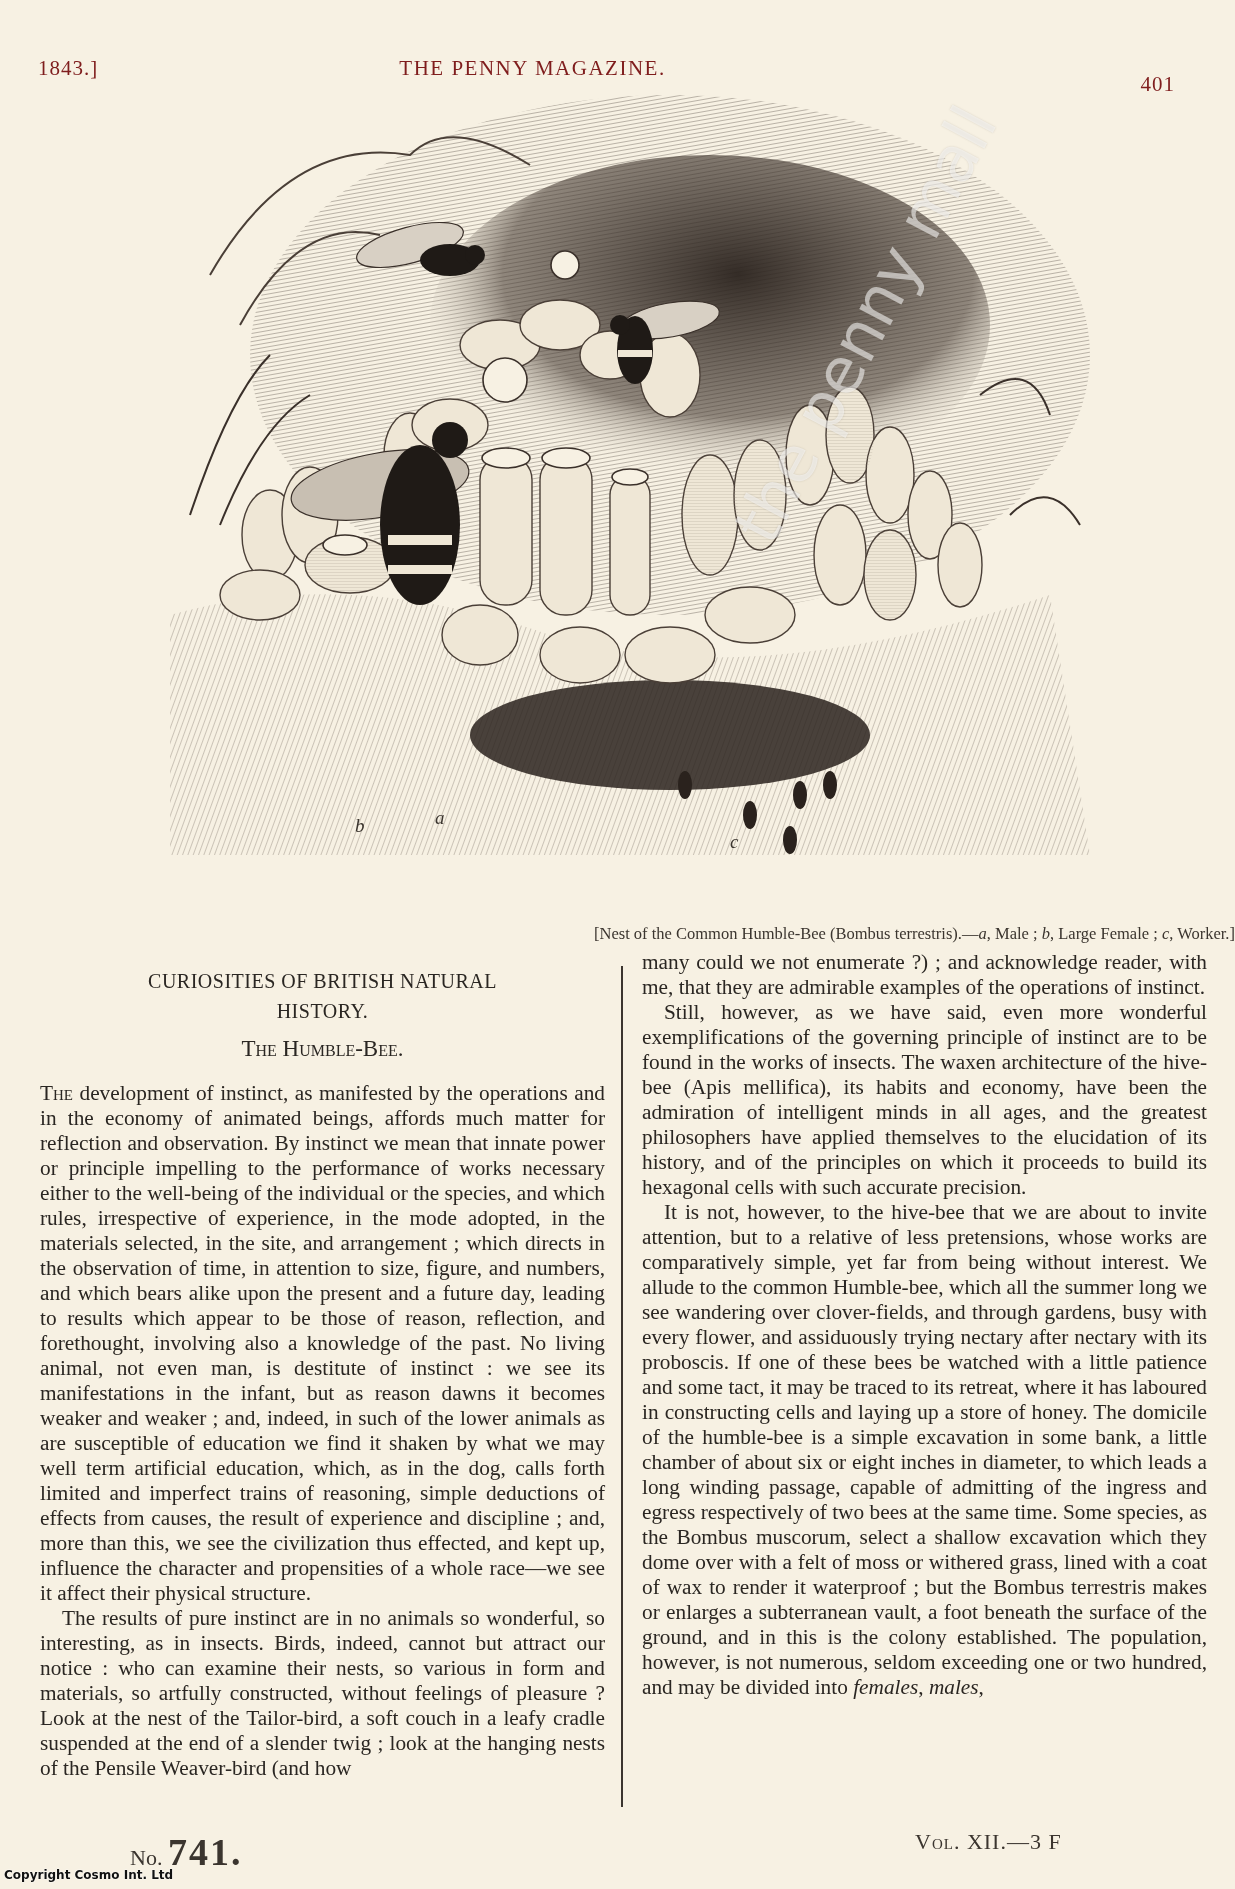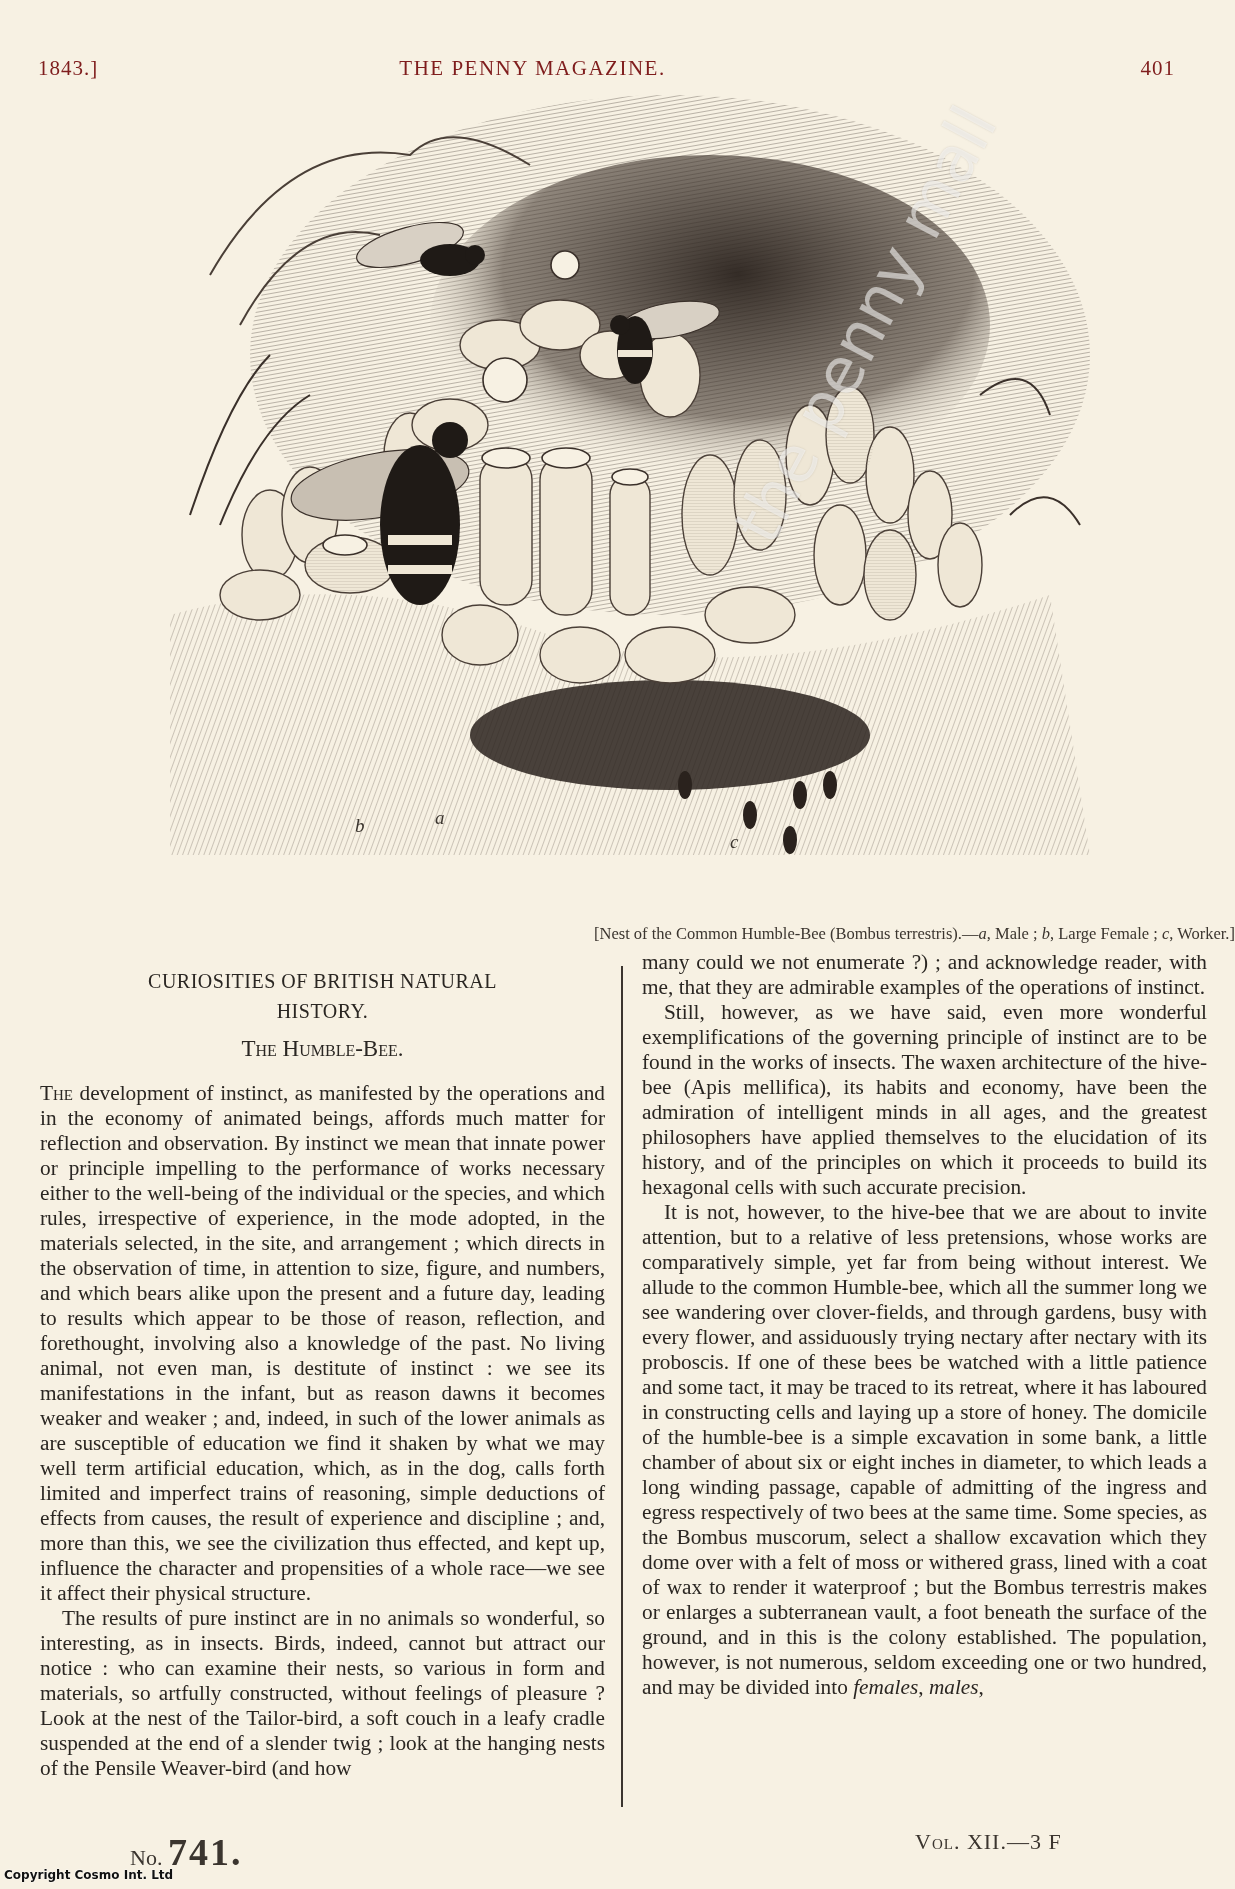--- a/index.html
+++ b/index.html
@@ -10,21 +10,21 @@
     overflow: hidden;
     font-family: "Liberation Serif", "DejaVu Serif", serif;
     color: #2a2622;
   }
   .running-head {
     position: absolute; top: 56px; left: 0; width: 1235px; height: 30px;
     font-size: 21px; letter-spacing: 1px; color: #7f1d1d; font-family: Liberation Serif, serif;
   }
   .rh-year { position: absolute; left: 38px; top: 0; }
   .rh-title { position: absolute; left: 0; width: 1065px; text-align: center; top: 0; letter-spacing: 1.5px; }
-  .rh-page { position: absolute; right: 60px; top: 0; }
+  .rh-page { position: absolute; right: 60px; top: 16px; }
 
   .illustration {
     position: absolute; left: 150px; top: 95px; width: 950px; height: 800px;
   }
   .illustration svg { width: 100%; height: 100%; display: block; }
   .fig-label { position: absolute; font-style: italic; font-size: 19px; color: #3b352f; }
 
   .caption {
     position: absolute; top: 924px; left: 0; width: 1235px; text-align: right;
     font-size: 16.5px; color: #3b352f;

